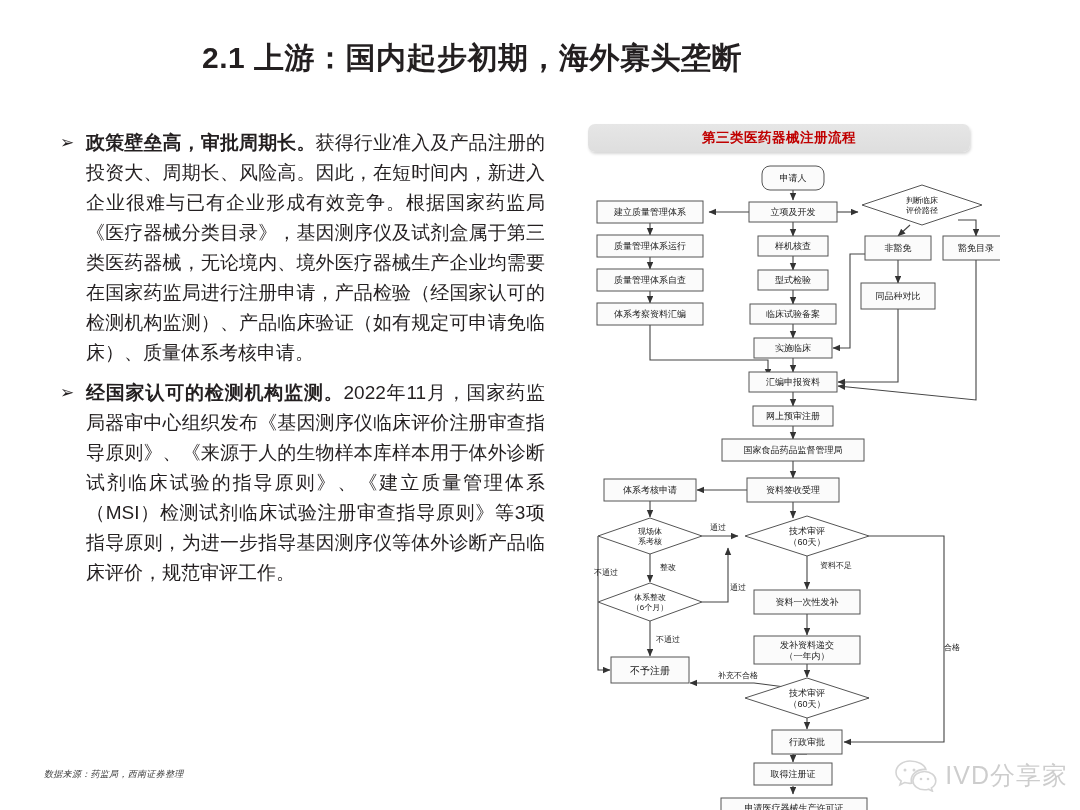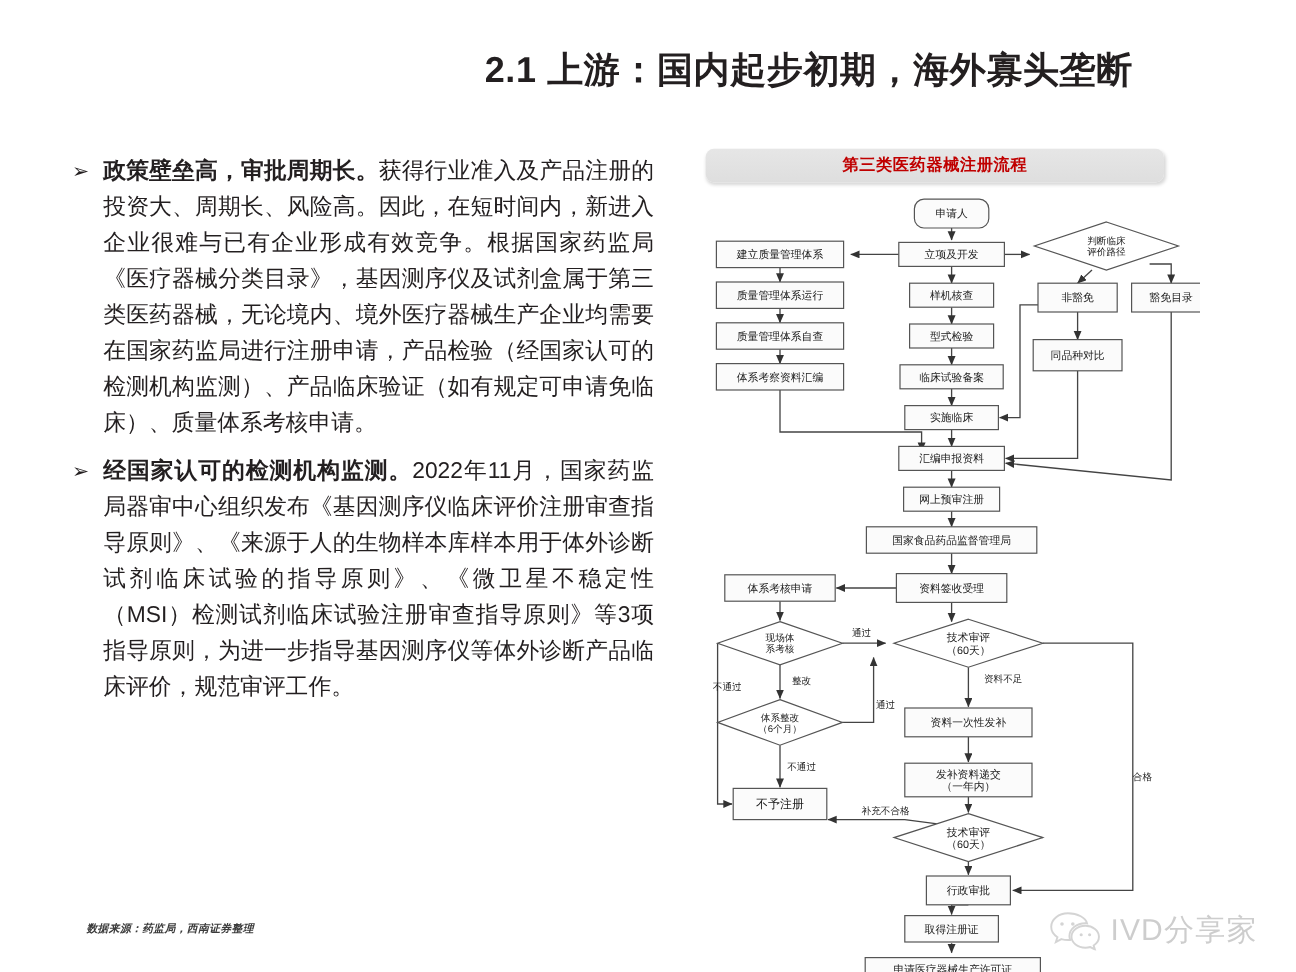--- a/index.html
+++ b/index.html
@@ -6,48 +6,48 @@
   body{
     width:1080px;height:810px;background:#ffffff;
     font-family:"Liberation Sans","DejaVu Sans",sans-serif;
     position:relative;overflow:hidden;
   }
   #slide{position:absolute;inset:0;}
 
   
   .title{
     position:absolute;left:0;top:38px;width:944px;
-    text-align:right;font-size:30px;font-weight:bold;color:#231f20;
+    text-align:center;font-size:30px;font-weight:bold;color:#231f20;
     letter-spacing:.5px;
   }
 
   
   .textcol{
     position:absolute;left:60px;top:128px;width:485px;
   }
   .para{display:flex;align-items:flex-start;margin-bottom:10px;}
   .bullet{
     flex:0 0 auto;width:26px;font-size:17px;color:#231f20;line-height:30px;
     text-align:left;
   }
   .ptext{
     flex:1 1 auto;font-size:19px;line-height:30px;color:#231f20;
     text-align:justify;text-justify:inter-ideograph;
   }
   .ptext b{font-weight:bold;}
 
   
   .source{
-    position:absolute;left:72px;top:768px;font-size:9px;color:#3b3b3b;
-    font-style:italic;font-weight:bold;letter-spacing:.3px;
+    position:absolute;left:44px;top:768px;font-size:9px;color:#3b3b3b;
+    font-style:italic;font-weight:normal;letter-spacing:.3px;
   }
 
   
   .watermark{
-    position:absolute;right:32px;top:758px;display:flex;align-items:flex-start;
+    position:absolute;right:12px;top:758px;display:flex;align-items:flex-end;
     opacity:.42;
   }
   .wm-text{font-size:25px;color:#8a8a8a;margin-left:7px;letter-spacing:1px;}
 
   
   #flowpanel{
     position:absolute;left:588px;top:124px;width:412px;height:660px;
   }
   .fc-header{
     position:absolute;left:0;top:0;width:382px;height:28px;
@@ -68,21 +68,21 @@
 
   <div class="title">2.1 上游：国内起步初期，海外寡头垄断</div>
 
   <div class="textcol">
     <div class="para">
       <div class="bullet">➢</div>
       <div class="ptext"><b>政策壁垒高，审批周期长。</b><span>获得行业准入及产品注册的投资大、周期长、风险高。因此，在短时间内，新进入企业很难与已有企业形成有效竞争。根据国家药监局《医疗器械分类目录》，基因测序仪及试剂盒属于第三类医药器械，无论境内、境外医疗器械生产企业均需要在国家药监局进行注册申请，产品检验（经国家认可的检测机构监测）、产品临床验证（如有规定可申请免临床）、质量体系考核申请。</span></div>
     </div>
     <div class="para">
       <div class="bullet">➢</div>
-      <div class="ptext"><b>经国家认可的检测机构监测。</b><span>2022年11月，国家药监局器审中心组织发布《基因测序仪临床评价注册审查指导原则》、《来源于人的生物样本库样本用于体外诊断试剂临床试验的指导原则》、《微卫星不稳定性（MSI）检测试剂临床试验注册审查指导原则》等3项指导原则，为进一步指导基因测序仪等体外诊断产品临床评价，规范审评工作。</span></div>
+      <div class="ptext"><b>经国家认可的检测机构监测。</b><span>2022年11月，国家药监局器审中心组织发布《基因测序仪临床评价注册审查指导原则》、《来源于人的生物样本库样本用于体外诊断试剂临床试验的指导原则》、《建立质量管理体系（MSI）检测试剂临床试验注册审查指导原则》等3项指导原则，为进一步指导基因测序仪等体外诊断产品临床评价，规范审评工作。</span></div>
     </div>
   </div>
 
   <div class="source">数据来源：药监局，西南证券整理</div>
 
   <div class="watermark">
     <svg width="44" height="34" viewBox="0 0 44 34">
       <path d="M16 3C8.3 3 2 8.1 2 14.3c0 3.5 2 6.6 5.2 8.7l-1.3 4 4.6-2.4c1.7.5 3.6.8 5.5.8 .6 0 1.2 0 1.8-.1-.4-1-.6-2.1-.6-3.2 0-5.9 5.9-10.7 13.2-10.7 .5 0 1 0 1.5.1C30.9 7 24.1 3 16 3z" fill="none" stroke="#9a9a9a" stroke-width="1.6"></path>
       <circle cx="11" cy="12" r="1.5" fill="#9a9a9a"></circle>
       <circle cx="20" cy="12" r="1.5" fill="#9a9a9a"></circle>

